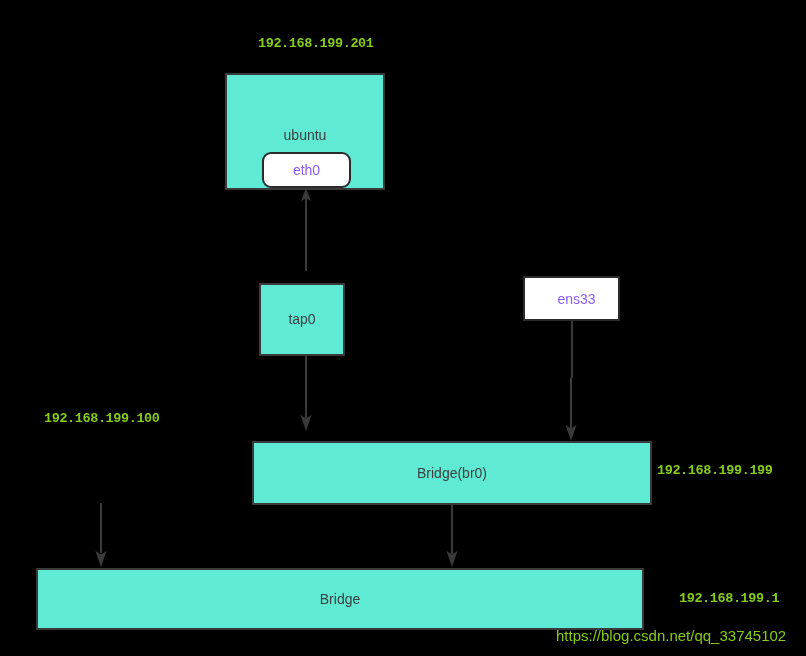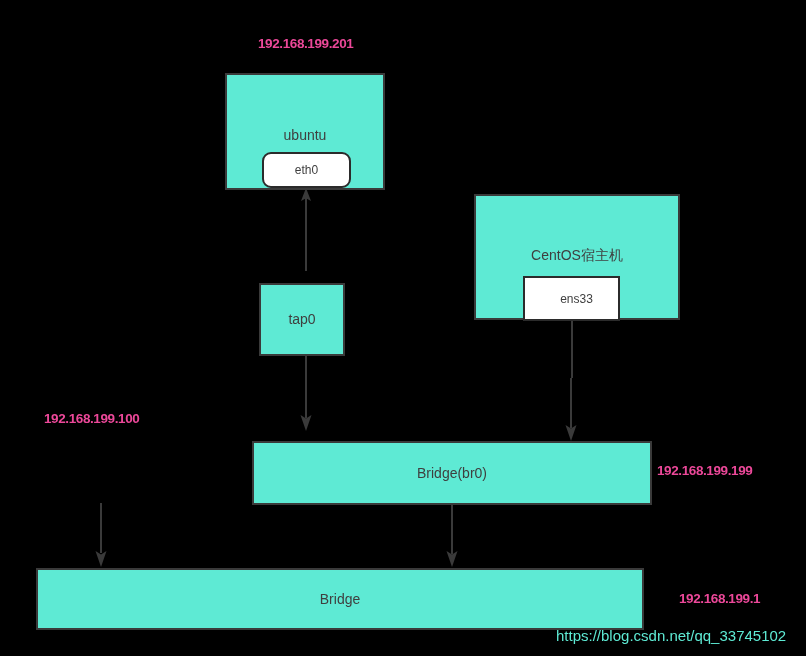--- a/index.html
+++ b/index.html
@@ -52,40 +52,40 @@
     color: #3f3f3f;
   }
   .iface {
     position: absolute;
     background: #ffffff;
     border: 2px solid #2b2b2b;
     box-sizing: border-box;
     display: flex;
     align-items: center;
     justify-content: center;
-    font-size: 12px;
-    color: #404040;
+    font-size: 14px;
+    color: #8b5cf6;
     z-index: 5;
   }
   .iface.rounded {
     border-radius: 9px;
   }
   .ip-label {
     position: absolute;
-    color: #ec4899;
-    font-family: Liberation Sans, sans-serif;
+    color: #84cc16;
+    font-family: Liberation Mono, monospace;
     font-size: 13.5px;
     font-weight: bold;
     letter-spacing: -0.4px;
     white-space: nowrap;
     z-index: 4;
   }
   .watermark {
     position: absolute;
-    color: #5eead4;
+    color: #84cc16;
     font-size: 15px;
     white-space: nowrap;
     z-index: 6;
   }
   .multiline {
     white-space: pre-line;
   }
 </style>
 </head>
 <body>
@@ -141,23 +141,20 @@
     <span class="node-title" style="top:51px;">ubuntu</span>
   </div>
   <div class="iface rounded" style="left:262px; top:152px; width:89px; height:36px;">
     <span>eth0</span>
   </div>
 
   <div class="node" style="left:259px; top:272px; width:86px; height:73px;margin-top:11px;">
     <span>tap0</span>
   </div>
 
-  <div class="node titled" style="left:474px; top:194px; width:206px; height:126px;">
-    <span class="node-title" style="top:50px;">CentOS宿主机</span>
-  </div>
   <div class="iface" style="left:523px; top:276px; width:97px; height:45px;padding-left:10px;">
     <span>ens33</span>
   </div>
 
 
   <div class="node" style="left:252px; top:441px; width:400px; height:64px;">
     <span>Bridge(br0)</span>
   </div>
 
   <div class="node" style="left:36px; top:568px; width:608px; height:62px;">

